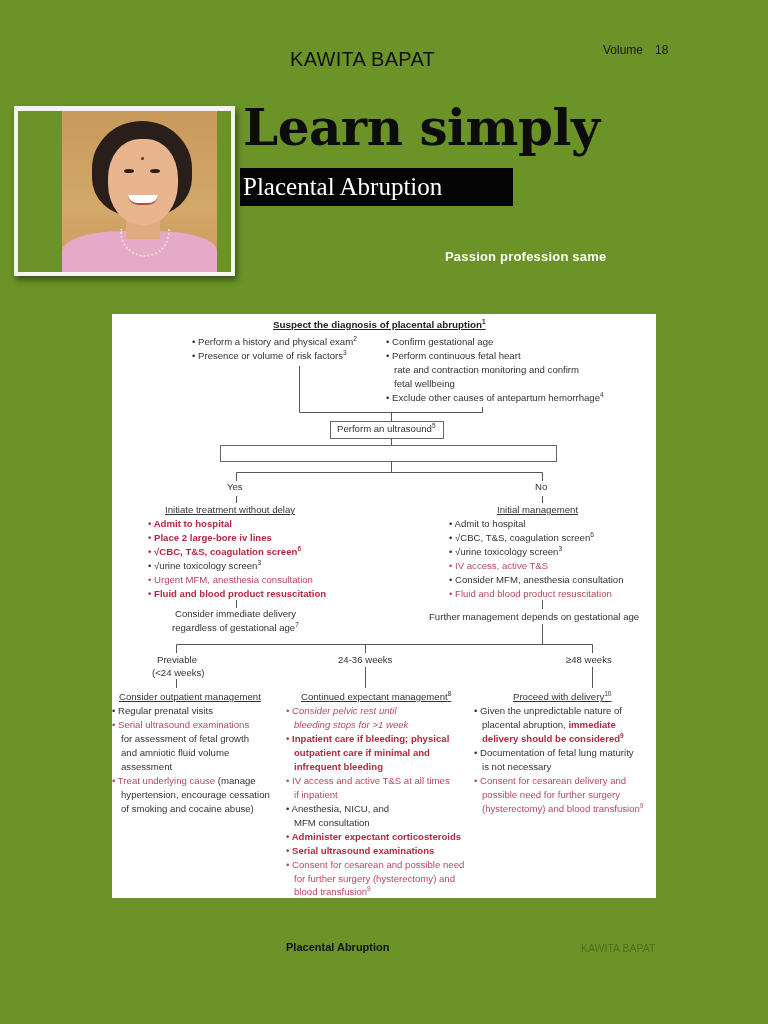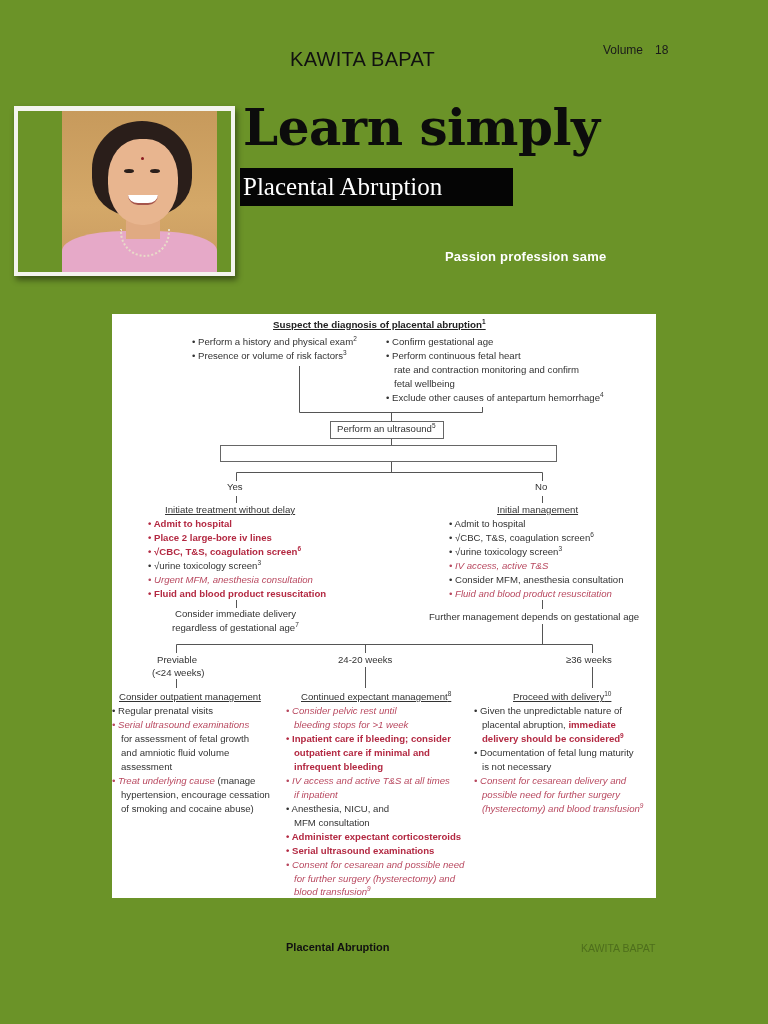--- a/index.html
+++ b/index.html
@@ -20,21 +20,21 @@
   .body-sari { position:absolute; left:0; top:120px; width:155px; height:50px; background:#e6a9c8; border-radius:40% 40% 0 0; }
   .necklace { position:absolute; left:58px; top:118px; width:46px; height:26px; border:2px dotted #e8dcc8; border-top:none; border-radius:0 0 25px 25px; }
   .title { left:243px; top:98px; font-family:"DejaVu Serif", serif; font-weight:bold; font-size:50px; color:#0c0c0c; letter-spacing:-0.5px; line-height:60px; }
   .subtitle-box { left:240px; top:168px; width:273px; height:38px; background:#050505; }
   .subtitle { left:243px; top:171px; font-family:"Liberation Serif", serif; font-size:25px; color:#fff; line-height:32px; }
   .tagline { left:445px; top:249px; font-size:13px; font-weight:bold; color:#ffffff; letter-spacing:0.2px; }
   .chart { left:112px; top:314px; width:544px; height:584px; background:#fff; }
   .t { position:absolute; font-size:9.6px; line-height:14px; color:#333; white-space:nowrap; }
   .b { font-weight:bold; }
   .red { color:#b32942; }
-  .pink { color:#b8485f;font-style:italic; }
+  .pink { color:#b8485f; }
   .it { font-style:italic; }
   .u { text-decoration:underline; }
   .box { position:absolute; border:1px solid #666; background:#fff; }
   sup { font-size:6.5px; line-height:0; vertical-align:4px; }
   svg.lines { position:absolute; left:0; top:0; }
   .footer-title { left:286px; top:941px; font-size:11px; font-weight:bold; color:#111; }
   .footer-author { left:581px; top:942px; font-size:10.5px; color:#4e6e1c; }
 </style>
 </head>
 <body>
@@ -118,37 +118,37 @@
   <div class="t" style="left:337px;top:203px">• <span>Admit to hospital</span></div>
   <div class="t" style="left:337px;top:217px">• <span>√CBC, T&amp;S, coagulation screen</span><sup>6</sup></div>
   <div class="t" style="left:337px;top:231px">• <span>√urine toxicology screen</span><sup>3</sup></div>
   <div class="t pink" style="left:337px;top:245px">• <span>IV access, active T&amp;S</span></div>
   <div class="t" style="left:337px;top:259px">• <span>Consider MFM, anesthesia consultation</span></div>
   <div class="t pink" style="left:337px;top:273px">• <span>Fluid and blood product resuscitation</span></div>
   <div class="t" style="left:317px;top:296px">Further management depends on gestational age</div>
 
   <div class="t" style="left:45px;top:339px">Previable</div>
   <div class="t" style="left:40px;top:352px">(&lt;24 weeks)</div>
-  <div class="t" style="left:226px;top:339px">24-20 weeks</div>
-  <div class="t" style="left:454px;top:339px">≥36 weeks</div>
+  <div class="t" style="left:226px;top:339px">24-36 weeks</div>
+  <div class="t" style="left:454px;top:339px">≥48 weeks</div>
 
   <div class="t u" style="left:7px;top:376px">Consider outpatient management</div>
   <div class="t" style="left:0px;top:390px">• <span>Regular prenatal visits</span></div>
   <div class="t pink" style="left:0px;top:404px">• <span>Serial ultrasound examinations</span></div>
   <div class="t" style="left:9px;top:418px">for assessment of fetal growth</div>
   <div class="t" style="left:9px;top:432px">and amniotic fluid volume</div>
   <div class="t" style="left:9px;top:446px">assessment</div>
   <div class="t" style="left:0px;top:460px"><span class="pink">• <span>Treat underlying cause</span></span><span> (manage</span></div>
   <div class="t" style="left:9px;top:474px">hypertension, encourage cessation</div>
   <div class="t" style="left:9px;top:488px">of smoking and cocaine abuse)</div>
 
   <div class="t u" style="left:189px;top:376px"><span>Continued expectant management</span><sup>8</sup></div>
   <div class="t pink it" style="left:174px;top:390px">• <span>Consider pelvic rest until</span></div>
   <div class="t pink it" style="left:182px;top:404px">bleeding stops for &gt;1 week</div>
-  <div class="t red b" style="left:174px;top:418px">• <span>Inpatient care if bleeding; consider</span></div>
+  <div class="t red b" style="left:174px;top:418px">• <span>Inpatient care if bleeding; physical</span></div>
   <div class="t red b" style="left:182px;top:432px">outpatient care if minimal and</div>
   <div class="t red b" style="left:182px;top:446px">infrequent bleeding</div>
   <div class="t pink" style="left:174px;top:460px">• <span>IV access and active T&amp;S at all times</span></div>
   <div class="t pink" style="left:182px;top:474px">if inpatient</div>
   <div class="t" style="left:174px;top:488px">• <span>Anesthesia, NICU, and</span></div>
   <div class="t" style="left:182px;top:502px">MFM consultation</div>
   <div class="t red b" style="left:174px;top:516px">• <span>Administer expectant corticosteroids</span></div>
   <div class="t red b" style="left:174px;top:530px">• <span>Serial ultrasound examinations</span></div>
   <div class="t pink" style="left:174px;top:544px">• <span>Consent for cesarean and possible need</span></div>
   <div class="t pink" style="left:182px;top:558px">for further surgery (hysterectomy) and</div>

